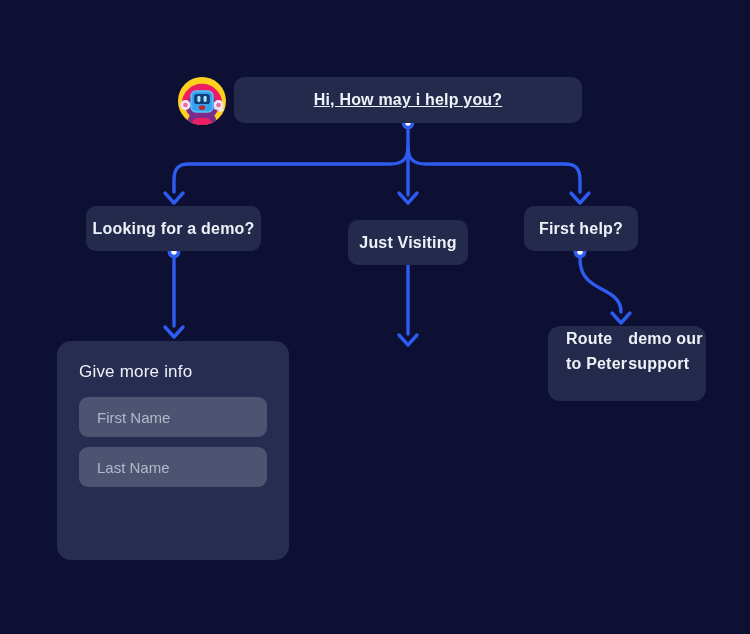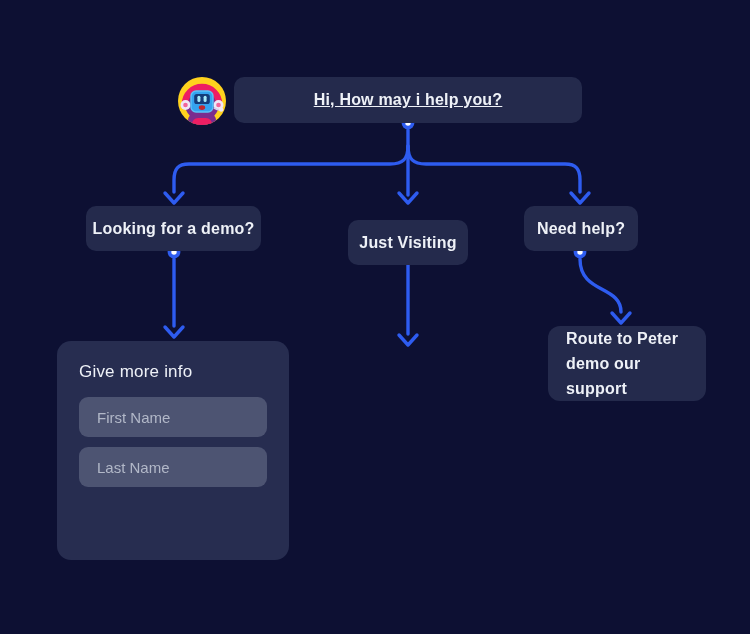--- a/index.html
+++ b/index.html
@@ -56,21 +56,21 @@
     background:var(--input);
     border:none;border-radius:9px;
     padding:12px 18px;
     color:#e2e6ef;font-size:15px;
     font-family:"Liberation Sans", sans-serif;
     outline:none;
   }
   .field:first-of-type{margin-top:15px;}
   .field::placeholder{color:var(--ph);opacity:1;}
   .outcome{
-    flex-direction:column;align-items:flex-start;justify-content:center;
+    flex-direction:row;align-items:flex-start;justify-content:center;
     line-height:25px;
   }
   .no-issue{left:360px;top:346px;width:98px;height:75px;padding-left:14px;border-radius:10px;}
   .route{left:548px;top:326px;width:158px;height:75px;padding-left:18px;border-radius:12px;}
 </style>
 </head>
 <body>
 
 <div class="canvas">
 
@@ -147,21 +147,21 @@
     <span>Hi, How may i help you?</span>
   </div>
 
   <div class="node opt1">
     <span>Looking for a demo?</span>
   </div>
   <div class="node opt2">
     <span>Just Visiting</span>
   </div>
   <div class="node opt3">
-    <span>Need help?</span>
+    <span>First help?</span>
   </div>
 
   <div class="card">
     <div class="card-title">Give more info</div>
     <input class="field" type="text" placeholder="First Name" style="">
     <input class="field" type="text" placeholder="Last Name" style="">
   </div>
 
 
   <div class="node outcome route">

